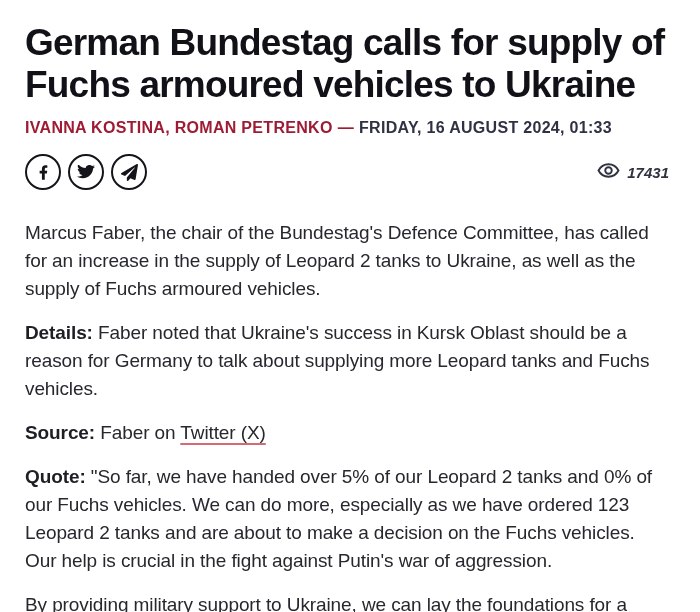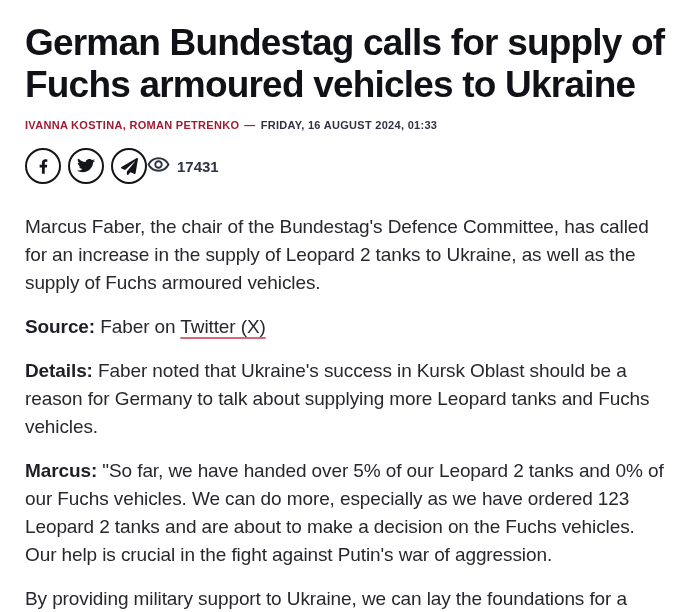--- a/index.html
+++ b/index.html
@@ -6,28 +6,28 @@
   .page {
     width:700px; height:612px; box-sizing:border-box;
     padding:14px 31px 0 25px; background:#ffffff; overflow:hidden;
     font-family:"Liberation Sans", sans-serif;
   }
   h1.title {
     margin:8px 0 0 0; font-size:37px; line-height:42px;
     font-weight:700; letter-spacing:-0.8px; color:#111217;
   }
   .byline {
-    margin-top:13px; font-size:11px; font-weight:700; letter-spacing:0.3px;
+    margin-top:13px; font-size:16px; font-weight:700; letter-spacing:0.3px;
     display:flex; align-items:baseline; gap:5px; white-space:nowrap;
   }
   .byline .authors { color:#9e1b34; cursor:pointer; }
   .byline .dash { color:#9e1b34; }
   .byline .date { color:#2f3243; }
   .share-row {
-    margin-top:17px; display:flex; align-items:center; 
+    margin-top:17px; display:flex; align-items:center; justify-content:space-between;font-style:italic;
   }
   .share-btns { display:flex; gap:7px; }
   .share-btn {
     width:36px; height:36px; box-sizing:border-box; border:2.2px solid #14151a;
     border-radius:50%; display:flex; align-items:center; justify-content:center;
     cursor:pointer; background:#fff;
   }
   .share-btn svg { display:block; }
   .views {
     display:flex; align-items:center; gap:7px;
@@ -88,19 +88,19 @@
             <path d="M12 5.5c-4.9 0-8.6 3-10.4 6.5 1.8 3.5 5.5 6.5 10.4 6.5s8.6-3 10.4-6.5C20.6 8.5 16.9 5.5 12 5.5z" stroke="#2f3240" stroke-width="2"></path>
             <circle cx="12" cy="12" r="3.4" stroke="#2f3240" stroke-width="2"></circle>
           </svg>
       </span>
       <span>17431</span>
     </div>
   </div>
 
   <div class="body-text">
     <p><span>Marcus Faber, the chair of the Bundestag's Defence Committee, has called for an increase in the supply of Leopard 2 tanks to Ukraine, as well as the supply of Fuchs armoured vehicles.</span></p>
+    <p><b>Details:</b><span> Faber noted that Ukraine's success in Kursk Oblast should be a reason for Germany to talk about supplying more Leopard tanks and Fuchs vehicles.</span></p>
     <p><b>Source:</b><span> Faber on </span><span class="link">Twitter (X)</span></p>
-    <p><b>Details:</b><span> Faber noted that Ukraine's success in Kursk Oblast should be a reason for Germany to talk about supplying more Leopard tanks and Fuchs vehicles.</span></p>
-    <p><b>Marcus:</b><span> "So far, we have handed over 5% of our Leopard 2 tanks and 0% of our Fuchs vehicles. We can do more, especially as we have ordered 123 Leopard 2 tanks and are about to make a decision on the Fuchs vehicles. Our help is crucial in the fight against Putin's war of aggression.</span></p>
+    <p><b>Quote:</b><span> "So far, we have handed over 5% of our Leopard 2 tanks and 0% of our Fuchs vehicles. We can do more, especially as we have ordered 123 Leopard 2 tanks and are about to make a decision on the Fuchs vehicles. Our help is crucial in the fight against Putin's war of aggression.</span></p>
     <p><span>By providing military support to Ukraine, we can lay the foundations for a lasting peace in Europe."</span></p>
   </div>
 
 </div>
 
 </body></html>

